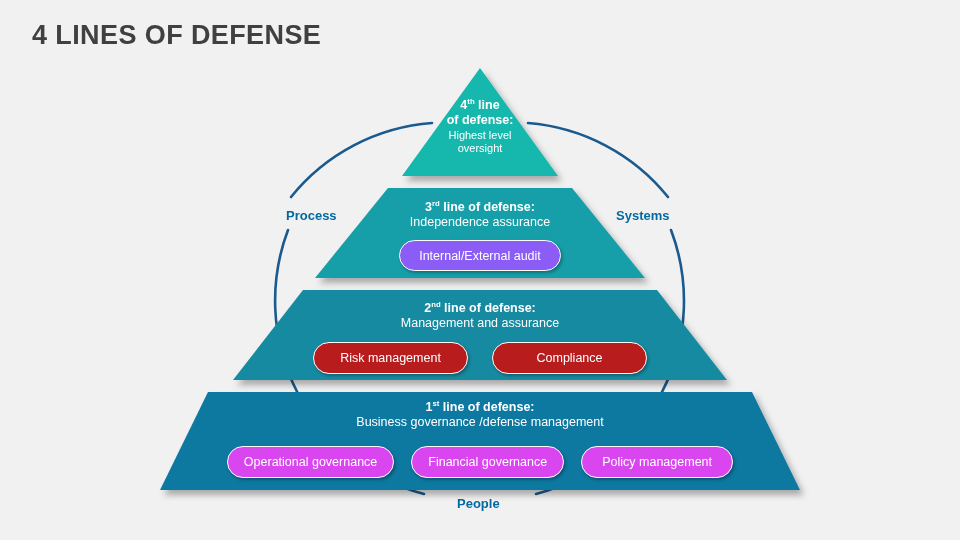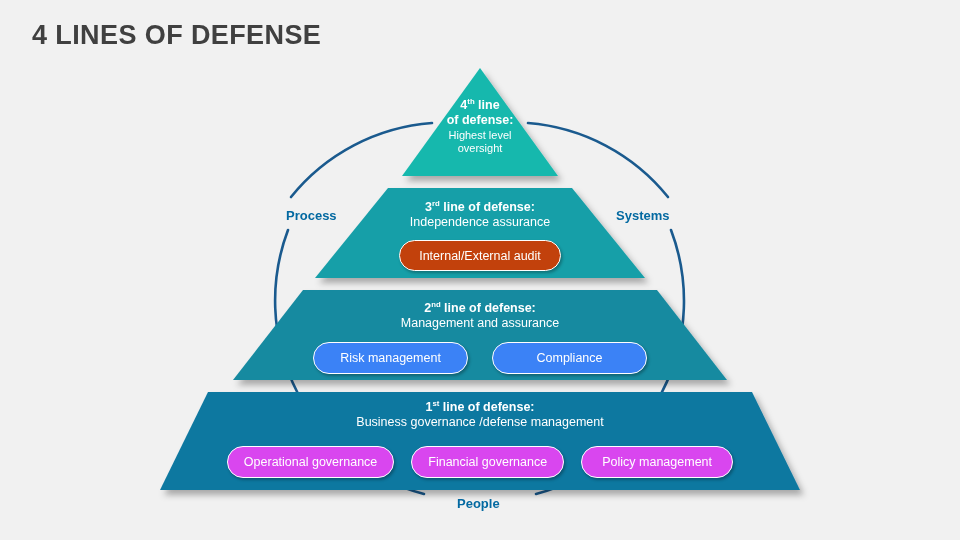--- a/index.html
+++ b/index.html
@@ -100,27 +100,27 @@
     font-weight: normal;
     border: 1.6px solid #ffffff;
     border-radius: 999px;
     white-space: nowrap;
     box-sizing: border-box;
     pointer-events: auto;
     box-shadow: 1.5px 2px 3px rgba(0,0,0,0.28);
   }
   #t3-pills { top: 240px; }
   #t3-pills .pill {
-    background: #c2410c;
+    background: #8b5cf6;
     height: 31px;
     padding: 0 19px;
   }
   #t2-pills { top: 342px; gap: 24px; }
   #t2-pills .pill {
-    background: #3b82f6;
+    background: #b91c1c;
     height: 32px;
     padding: 0 22px;
     min-width: 155px;
   }
   #t1-pills { top: 446px; gap: 17px; }
   #t1-pills .pill {
     background: #d946ef;
     height: 32px;
     padding: 0 16px;
     min-width: 152px;

